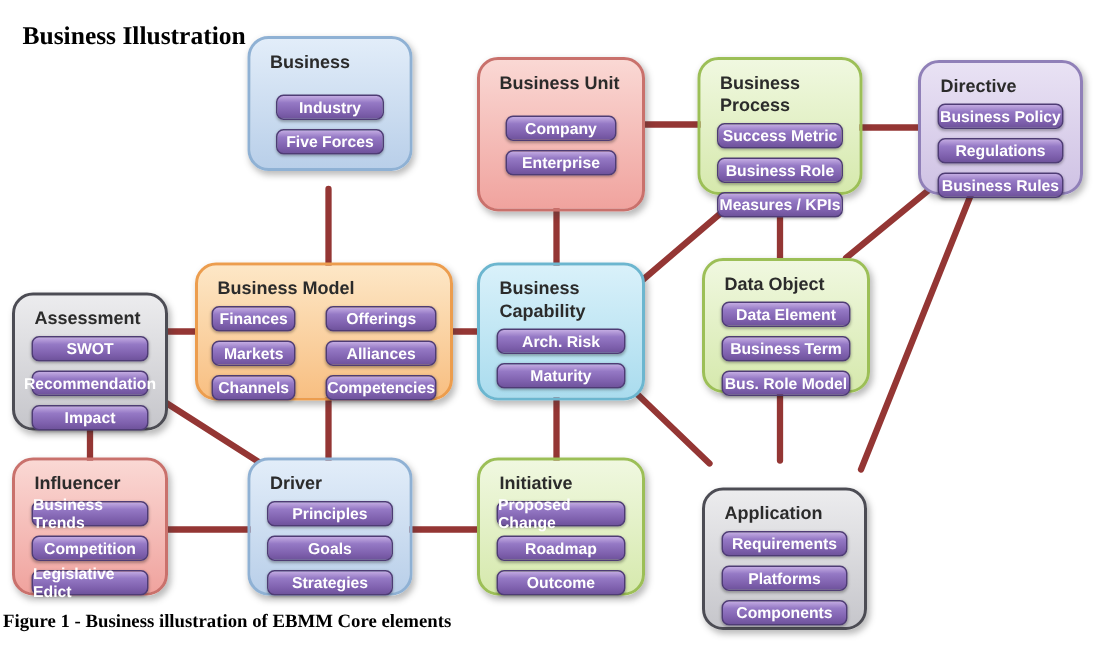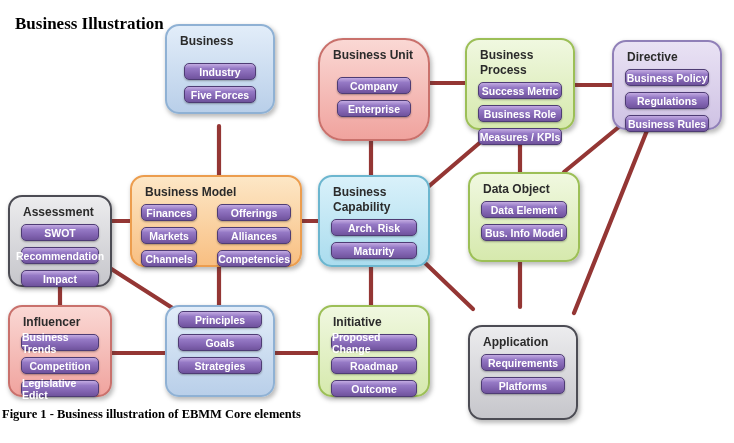--- a/index.html
+++ b/index.html
@@ -21,21 +21,21 @@
         background:linear-gradient(180deg,#c3abe2 0%,#9579c5 30%,#7e60ad 75%,#6f539c 100%);
         color:#fff;font-size:10.5px;font-weight:600;box-shadow:0 1px 2px rgba(0,0,0,.3);}
   .theme-blue  {background:linear-gradient(#e2edf9,#b9cfe9);border-color:#8fb1d4;}
   .theme-cyan  {background:linear-gradient(#d9f1fa,#aadcee);border-color:#6cb6cf;}
   .theme-red   {background:linear-gradient(#fad8d4,#f0a39e);border-color:#c9716c;}
   .theme-green {background:linear-gradient(#f0f8e0,#d6e9ad);border-color:#9cbf57;}
   .theme-purple{background:linear-gradient(#e9e2f4,#cfc2e4);border-color:#9080b8;}
   .theme-gray  {background:linear-gradient(#ececee,#c6c6cb);border-color:#4c4c54;margin-top:20px;}
   .theme-orange{background:linear-gradient(#fde7c6,#f8bf82);border-color:#ec9d4e;}
   .n-business{left:165px;top:24px;width:110px;height:90px;}
-  .n-business-unit{left:318px;top:38px;width:112px;height:103px;border-radius:25px;}
+  .n-business-unit{left:318px;top:38px;width:112px;height:103px;}
   .n-business-process{left:465px;top:38px;width:110px;height:92px;}
   .n-directive{left:612px;top:40px;width:110px;height:90px;}
   .n-assessment{left:8px;top:175px;width:104px;height:92px;}
   .n-business-model{left:130px;top:175px;width:172px;height:92px;}
   .n-business-capability{left:318px;top:175px;width:112px;height:92px;}
   .n-data-object{left:468px;top:172px;width:112px;height:90px;}
   .n-influencer{left:8px;top:305px;width:104px;height:92px;}
   .n-driver{left:165px;top:305px;width:110px;height:92px;}
   .n-initiative{left:318px;top:305px;width:112px;height:92px;}
   .n-application{left:468px;top:305px;width:110px;height:95px;}
@@ -119,48 +119,51 @@
         <div class="node-title">Business Capability</div>
         <div class="pills">
           <div class="pill">Arch. Risk</div>
           <div class="pill">Maturity</div>
         </div>
       </div>
       <div class="node theme-green n-data-object">
         <div class="node-title">Data Object</div>
         <div class="pills">
           <div class="pill">Data Element</div>
-          <div class="pill">Bus. Info Model</div>
+          <div class="pill">Business Term</div>
+          <div class="pill">Bus. Role Model</div>
         </div>
       </div>
       <div class="node theme-red n-influencer">
         <div class="node-title">Influencer</div>
         <div class="pills">
           <div class="pill">Business Trends</div>
           <div class="pill">Competition</div>
           <div class="pill">Legislative Edict</div>
         </div>
       </div>
       <div class="node theme-blue n-driver">
+        <div class="node-title">Driver</div>
         <div class="pills">
           <div class="pill">Principles</div>
           <div class="pill">Goals</div>
           <div class="pill">Strategies</div>
         </div>
       </div>
       <div class="node theme-green n-initiative">
         <div class="node-title">Initiative</div>
         <div class="pills">
           <div class="pill">Proposed Change</div>
           <div class="pill">Roadmap</div>
           <div class="pill">Outcome</div>
         </div>
       </div>
       <div class="node theme-gray n-application">
         <div class="node-title">Application</div>
         <div class="pills">
           <div class="pill">Requirements</div>
           <div class="pill">Platforms</div>
+          <div class="pill">Components</div>
         </div>
       </div>
     </div>
   <div class="caption">Figure 1 - Business illustration of EBMM Core elements</div>
 </div>
 
 </body></html>

